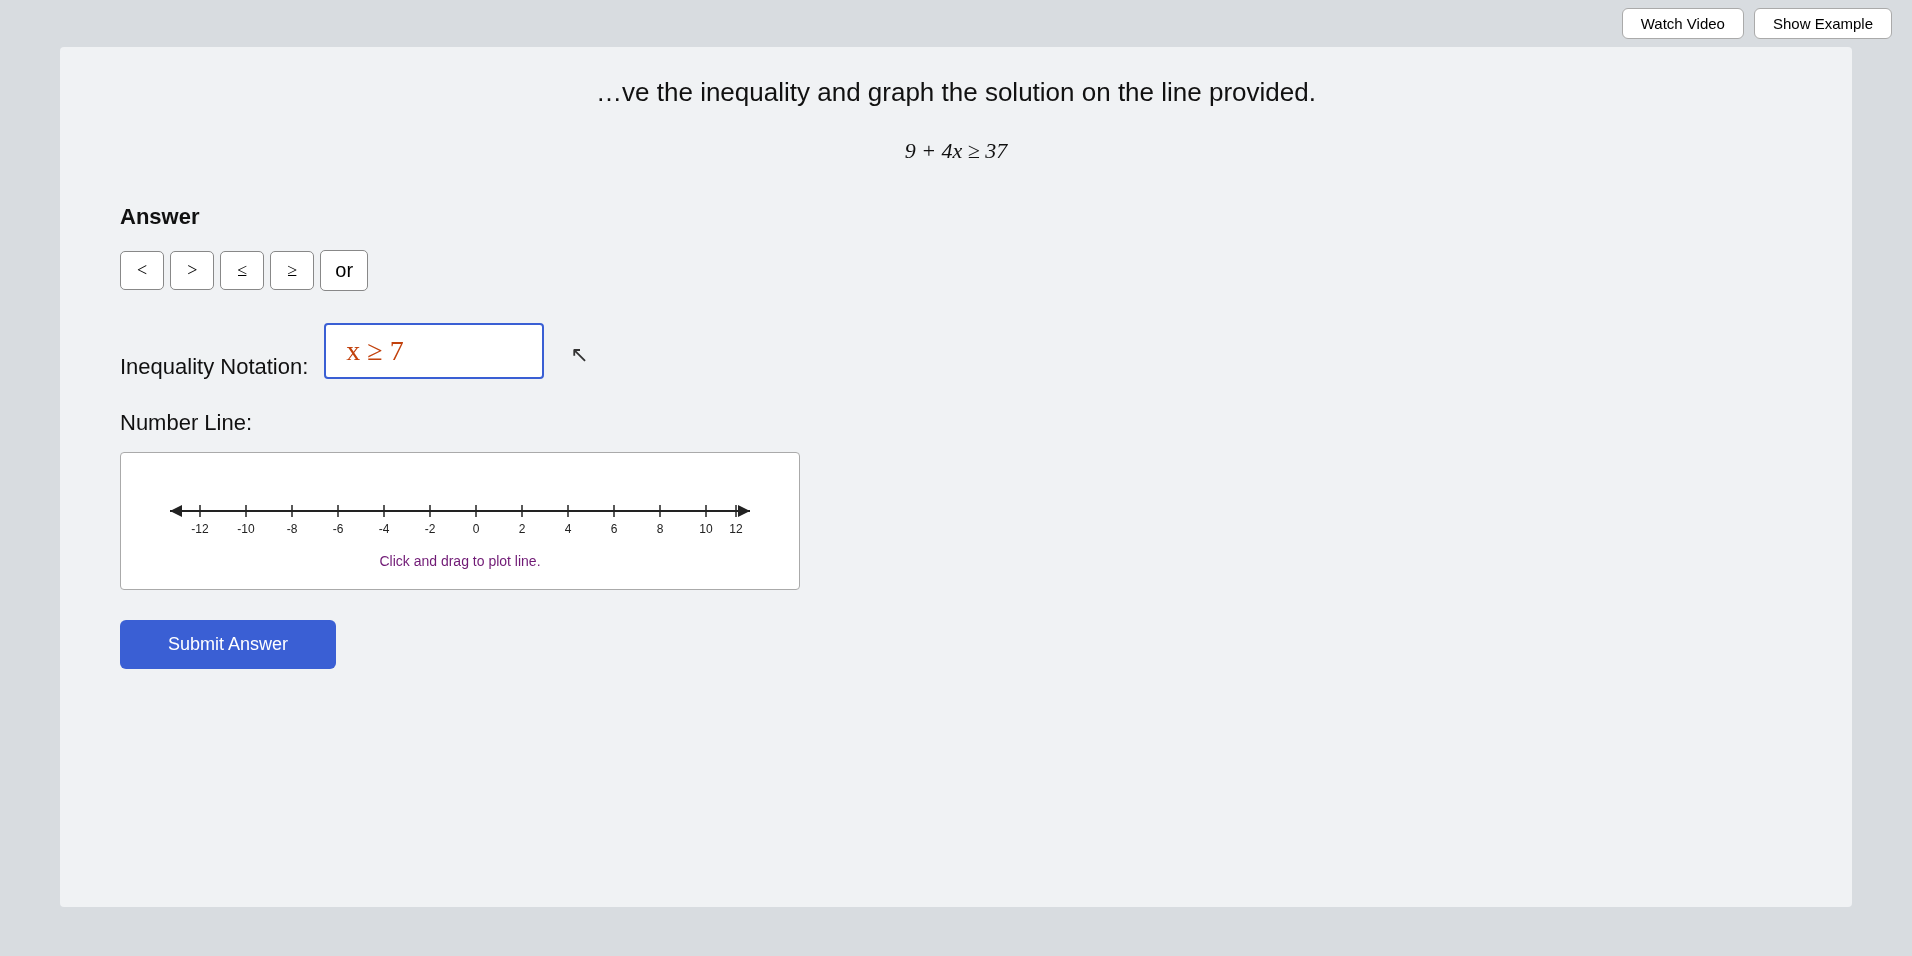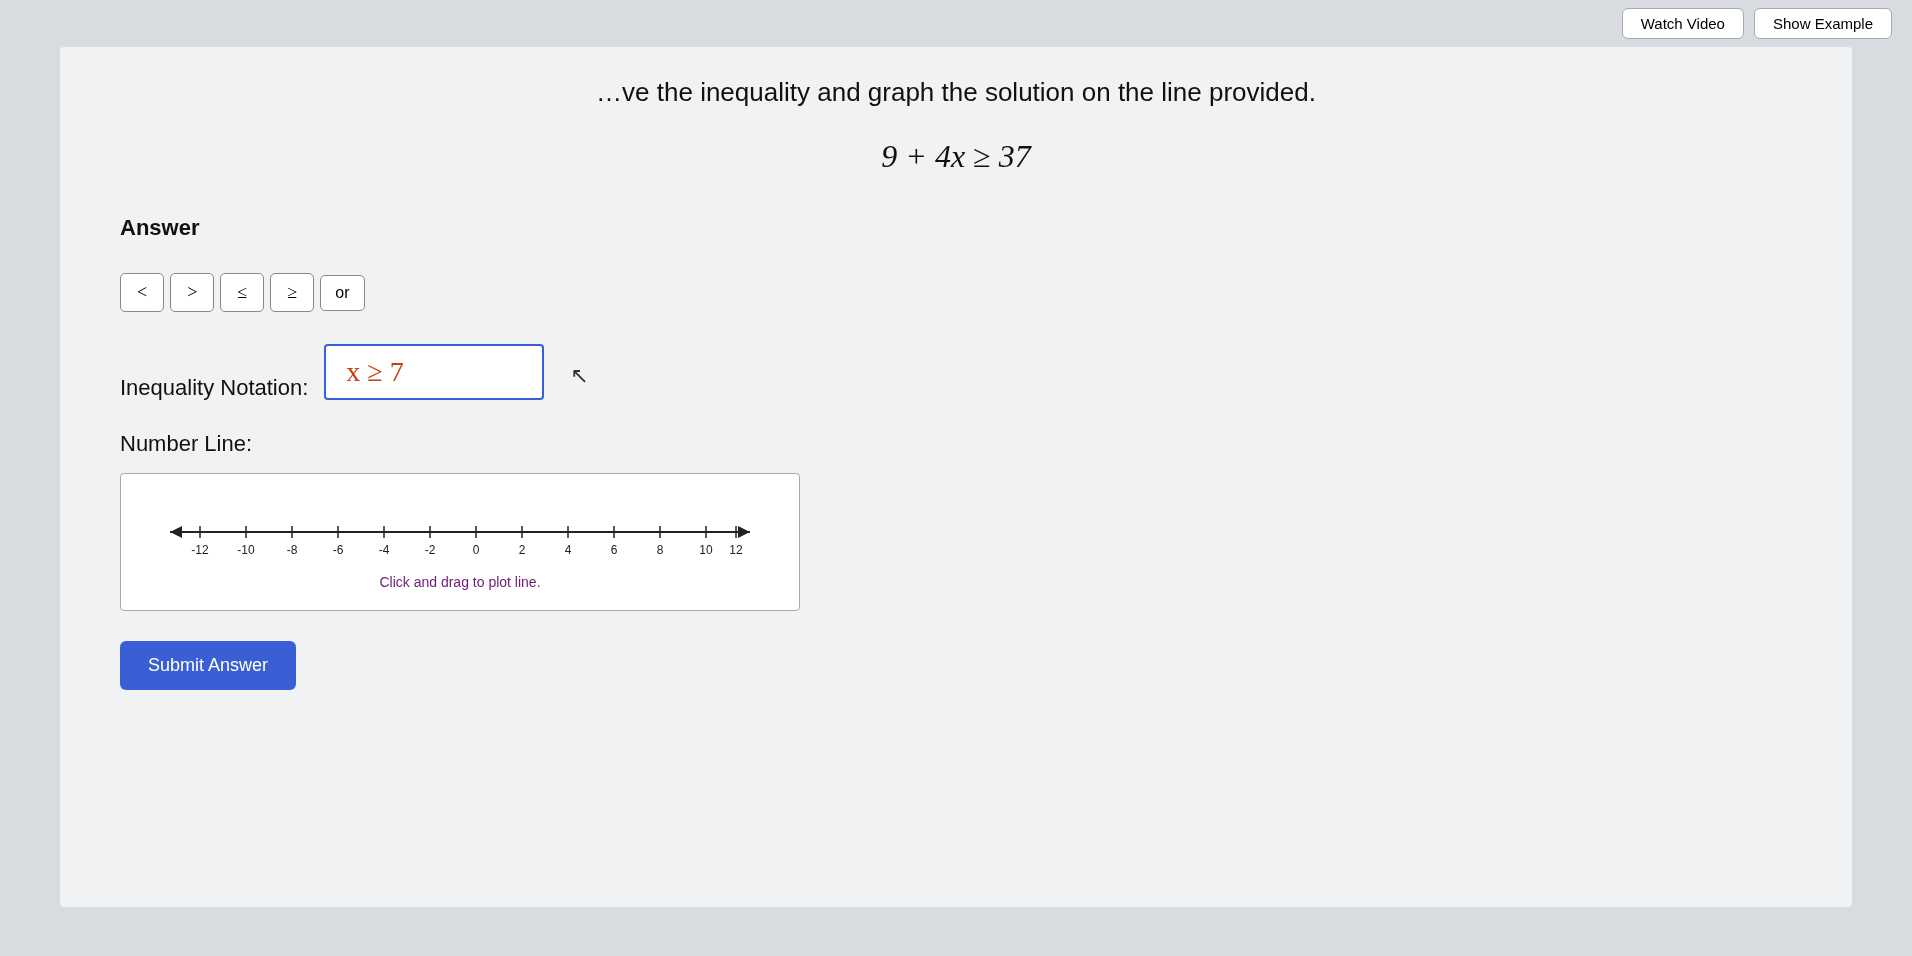--- a/index.html
+++ b/index.html
@@ -38,32 +38,32 @@
 
     .question-text {
       font-size: 26px;
       font-family: Arial, sans-serif;
       text-align: center;
       margin-bottom: 30px;
       color: #111;
     }
 
     .equation {
-      font-size: 32px;
+      font-size: 22px;
       text-align: center;
       margin-bottom: 40px;
       font-style: italic;
       color: #111;
     }
 
     .answer-label {
       font-size: 22px;
       font-weight: bold;
       font-family: Arial, sans-serif;
-      margin-bottom: 32px;
+      margin-bottom: 20px;
       color: #111;
     }
 
     .symbol-buttons {
       display: flex;
       gap: 6px;
       margin-bottom: 30px;
       align-items: center;
     }
 
@@ -74,21 +74,21 @@
       padding: 8px 16px;
       font-size: 18px;
       cursor: pointer;
       min-width: 44px;
       text-align: center;
       font-family: 'Times New Roman', Times, serif;
     }
 
     .sym-btn.or-btn {
       font-family: Arial, sans-serif;
-      font-size: 16px;
+      font-size: 20px;
       padding: 8px 14px;
     }
 
     .inequality-notation-row {
       display: flex;
       align-items: center;
       gap: 16px;
       margin-bottom: 30px;
     }
 
@@ -138,21 +138,21 @@
       font-family: Arial, sans-serif;
       color: #701a75;
       margin-top: 10px;
     }
 
     .submit-btn {
       background: #3a5fd4;
       color: white;
       border: none;
       border-radius: 6px;
-      padding: 14px 28px;
+      padding: 14px 48px;
       font-size: 18px;
       font-family: Arial, sans-serif;
       cursor: pointer;
     }
 
     .cursor-arrow {
       font-size: 22px;
       margin-left: 10px;
       margin-top: 8px;
       color: #333;

